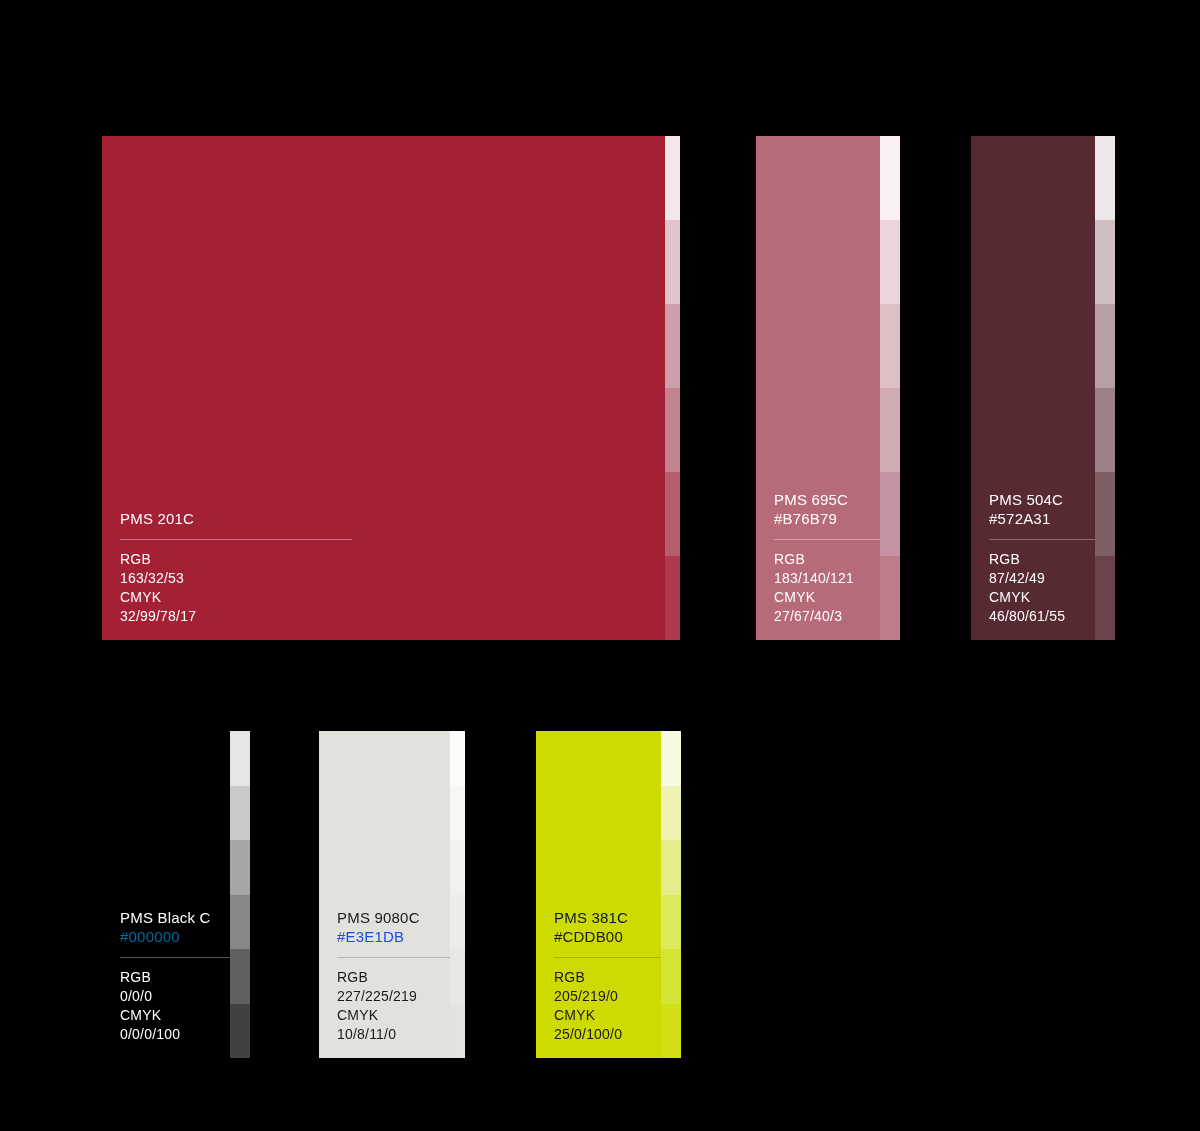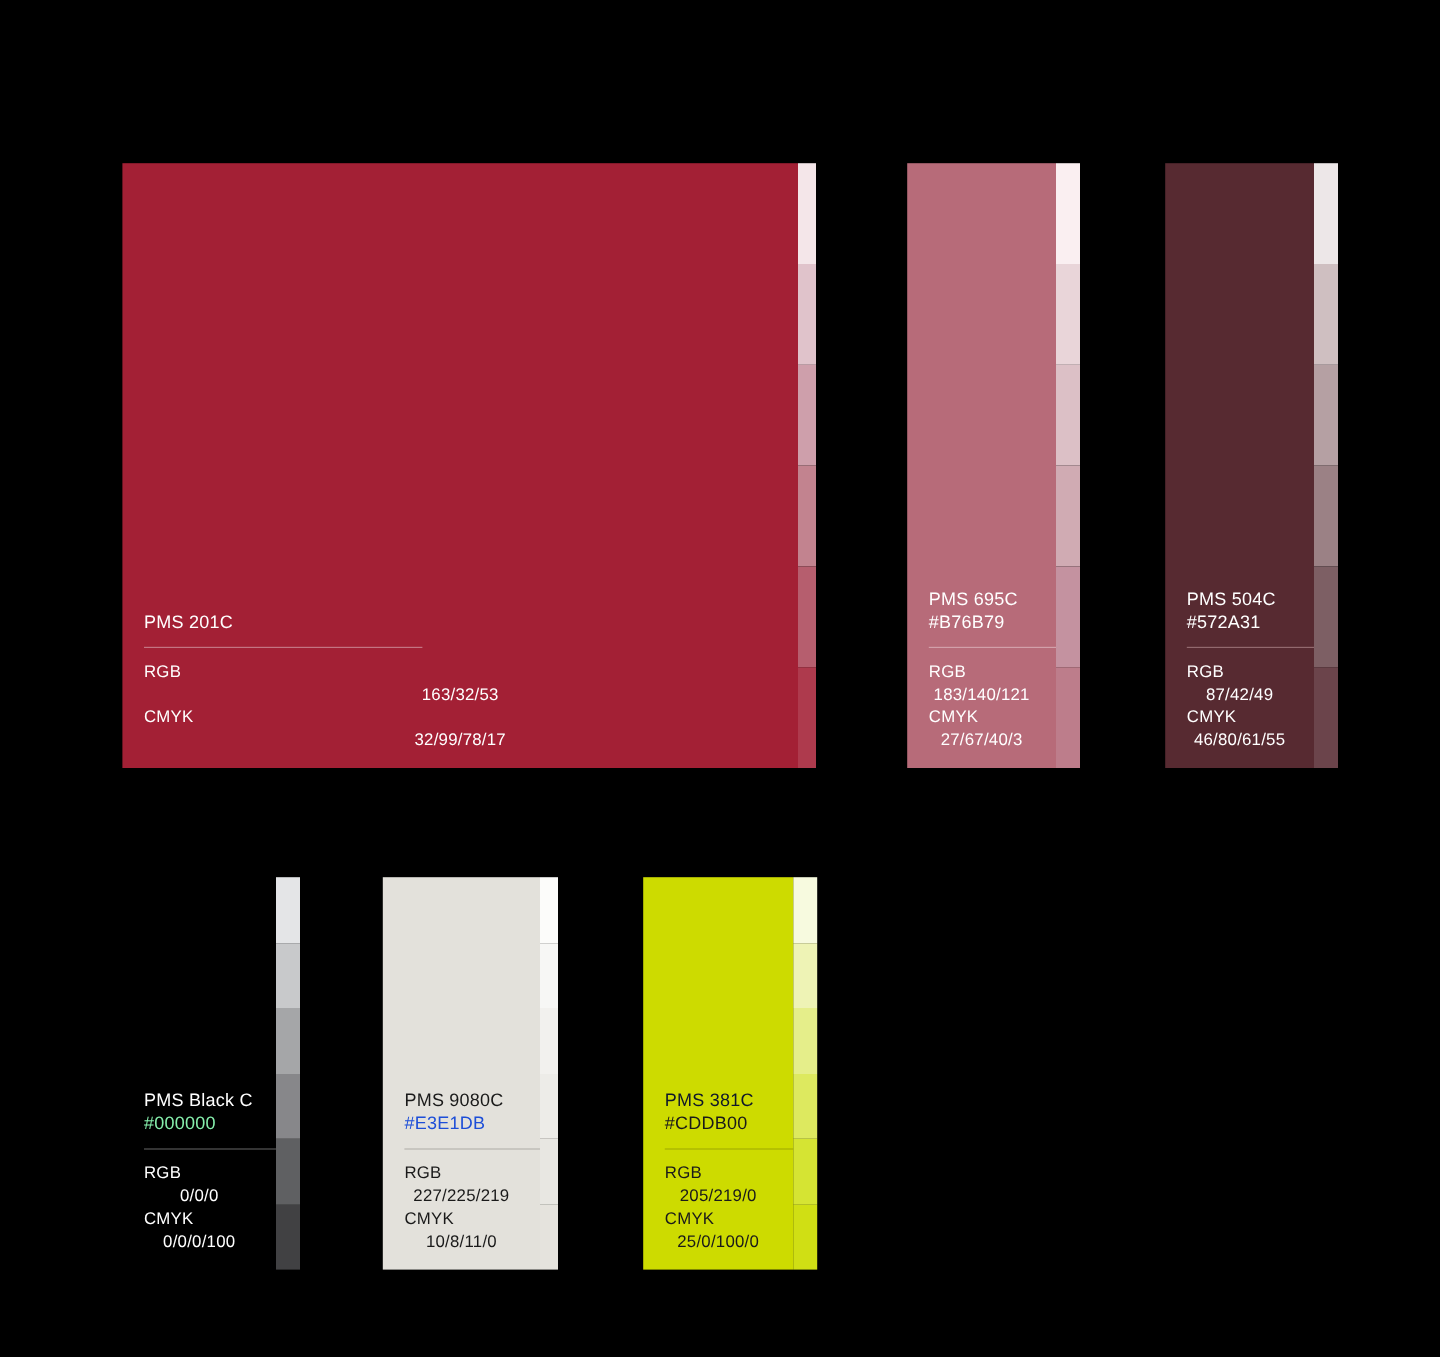--- a/index.html
+++ b/index.html
@@ -70,21 +70,20 @@
     line-height: 19px;
     letter-spacing: 0.2px;
     white-space: nowrap;
   }
   .value-label {
     flex: 0 0 auto;
     width: 55px;
   }
   .value-text {
     flex: 0 0 auto;
-    text-align: center;
   }
 
   
   #swatch-201c  { left: 66px;  top: 136px; width: 614px; height: 504px; }
   #swatch-201c .tint-strip { width: 15px; }
   #swatch-201c .divider { width: 232px; }
 
   #swatch-695c  { left: 720px; top: 136px; width: 180px; height: 504px; }
   #swatch-695c .tint-strip { width: 20px; }
   #swatch-695c .divider { width: 130px; }
@@ -188,21 +187,21 @@
       <div class="tint-band" style="background: rgb(155, 129, 133);"></div>
       <div class="tint-band" style="background: rgb(125, 95, 100);"></div>
       <div class="tint-band" style="background: rgb(107, 68, 75);"></div>
     </div>
 </div>
 
 <div class="swatch" id="swatch-blackc">
   <div class="swatch-body">
     <div class="info">
       <div class="pms-name" style="color: rgb(255, 255, 255);">PMS Black C</div>
-      <div class="hex-code" style="color: #86efac;">#000000</div>
+      <div class="hex-code" style="color: #0369a1;">#000000</div>
       <div class="divider" style="background: rgb(138, 138, 138);"></div>
       <div class="value-row" style="color: rgb(255, 255, 255);">
         <span class="value-label">RGB</span>
         <span class="value-text">0/0/0</span>
       </div>
       <div class="value-row" style="color: rgb(255, 255, 255);">
         <span class="value-label">CMYK</span>
         <span class="value-text">0/0/0/100</span>
       </div>
     </div>

